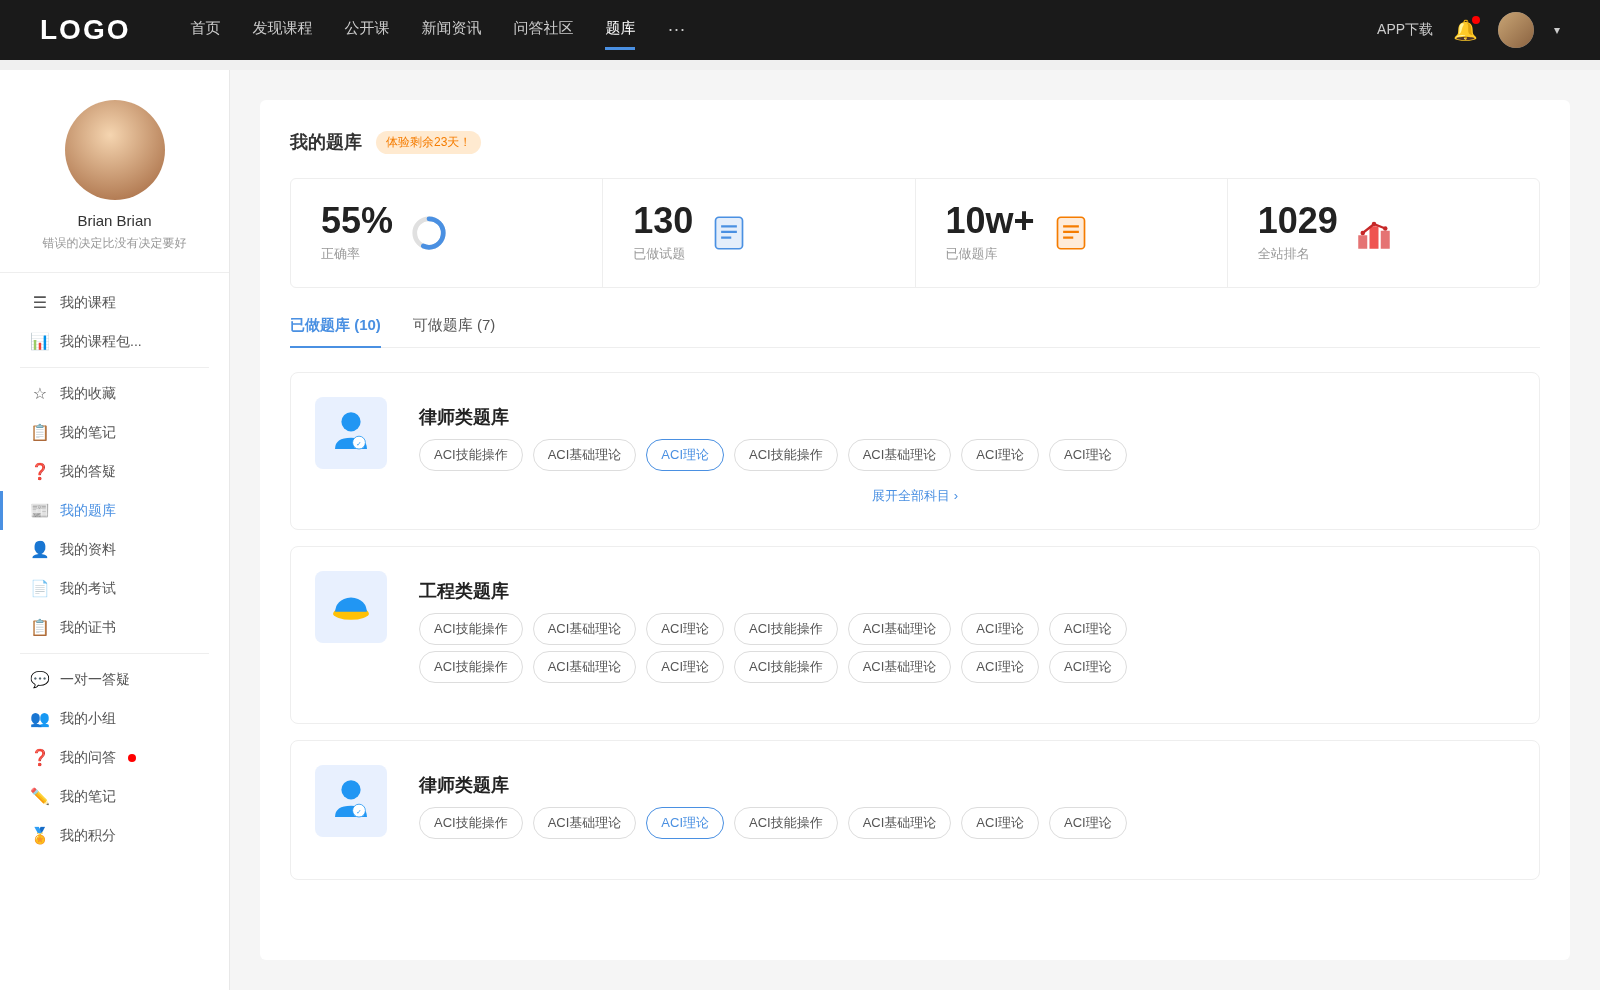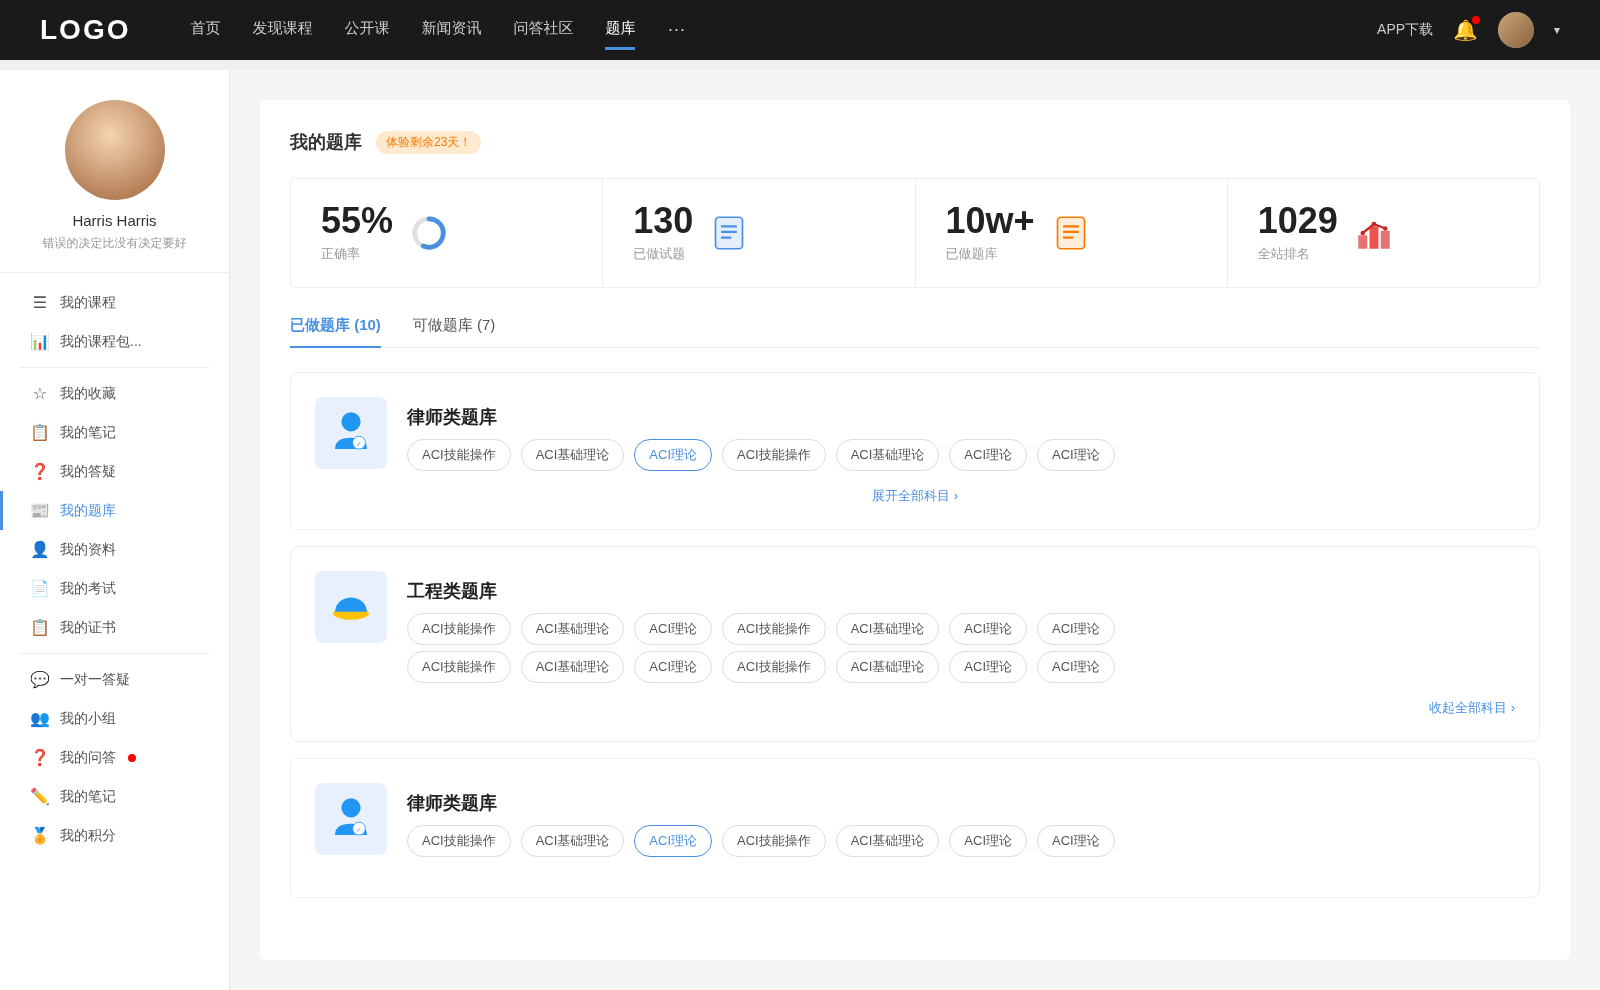--- a/index.html
+++ b/index.html
@@ -277,21 +277,21 @@
     
     .bank-card {
       border: 1px solid #eee;
       border-radius: 8px;
       padding: 24px;
       margin-bottom: 16px;
     }
     .bank-card-header {
       display: flex;
       align-items: flex-start;
-      gap: 20px;
+      gap: 32px;
       margin-bottom: 16px;
     }
     .bank-icon {
       width: 72px; height: 72px;
       border-radius: 8px;
       background: #e8f0fe;
       display: flex; align-items: center; justify-content: center;
       flex-shrink: 0;
     }
     .bank-icon svg {
@@ -363,21 +363,21 @@
   </div>
 </nav>
 
 <div class="main-wrapper">
 
   <aside class="sidebar">
     <div class="profile-section">
       <div class="profile-avatar">
         <div class="profile-avatar-inner"></div>
       </div>
-      <div class="profile-name">Harris Harris</div>
+      <div class="profile-name">Brian Brian</div>
       <div class="profile-motto">错误的决定比没有决定要好</div>
     </div>
 
     <div class="sidebar-menu">
       <div class="sidebar-item">
         <span class="sidebar-icon">☰</span>
         <span>我的课程</span>
       </div>
       <div class="sidebar-item">
         <span class="sidebar-icon">📊</span>
@@ -570,21 +570,20 @@
               <span class="bank-tag">ACI技能操作</span>
               <span class="bank-tag">ACI基础理论</span>
               <span class="bank-tag">ACI理论</span>
               <span class="bank-tag">ACI技能操作</span>
               <span class="bank-tag">ACI基础理论</span>
               <span class="bank-tag">ACI理论</span>
               <span class="bank-tag">ACI理论</span>
             </div>
           </div>
         </div>
-        <div class="bank-collapse">收起全部科目 ›</div>
       </div>
 
       <div class="bank-card">
         <div class="bank-card-header">
           <div class="bank-icon">
             <svg viewBox="0 0 60 60" width="52" height="52">
               <circle cx="30" cy="16" r="12" fill="#2196f3"></circle>
               <path d="M10 50 Q10 36 30 36 Q50 36 50 50" fill="#2196f3"></path>
               <circle cx="40" cy="42" r="8" fill="#fff" stroke="#2196f3" stroke-width="1"></circle>
               <text x="40" y="46" text-anchor="middle" font-size="8" fill="#2196f3">✓</text>

